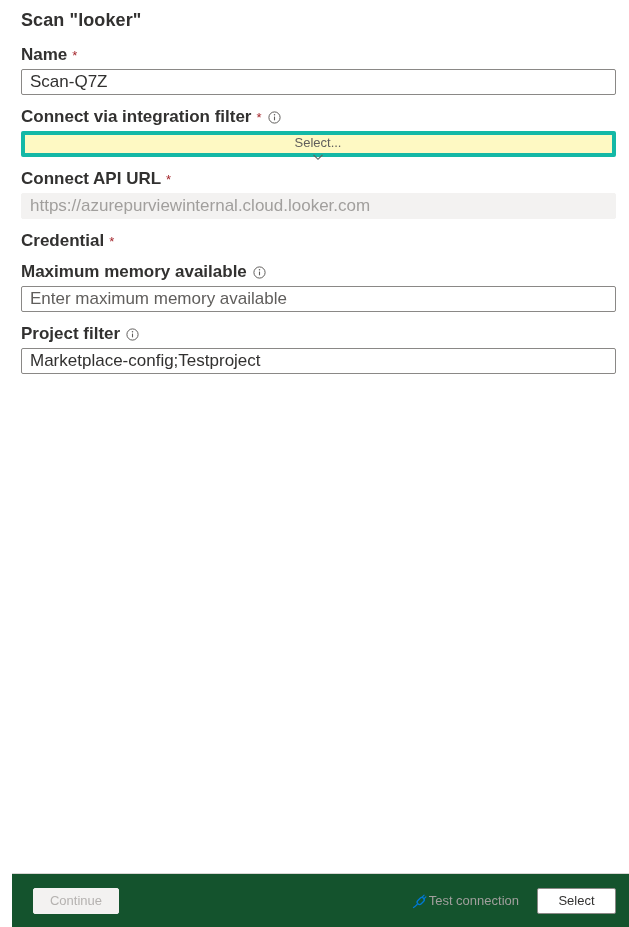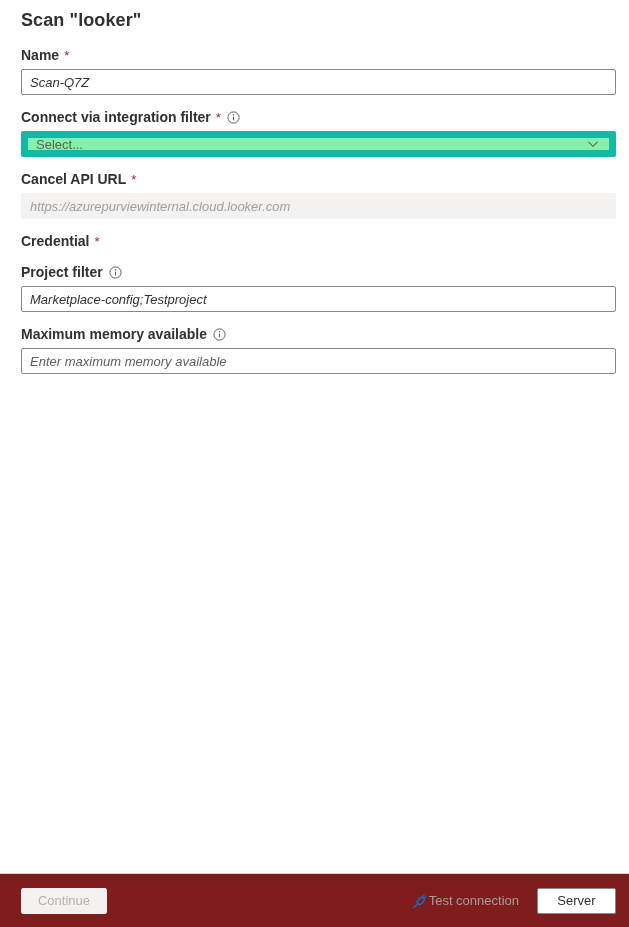--- a/index.html
+++ b/index.html
@@ -21,71 +21,71 @@
   }
   .field { margin-bottom: 13px; }
   .label-row {
     display: flex;
     align-items: center;
     gap: 5px;
     height: 18px;
     margin-bottom: 5px;
   }
   .label-row label {
-    font-size: 14px;
+    font-size: 17px;
     font-weight: 700;
     color: #323130;
   }
   .req { color: #a4262c; font-size: 13px; font-weight: 400; }
   .info-icon {
     display: inline-flex;
     width: 13px; height: 13px;
     margin-left: 1px;
   }
   .info-icon svg { width: 13px; height: 13px; }
   .text-input {
     width: 100%;
     height: 26px;
     border: 1px solid #8a8886;
     border-radius: 2px;
     background: #ffffff;
     font-family: "Liberation Sans", "DejaVu Sans", sans-serif;
-    font-size: 13px;
+    font-size: 17px;
     color: #323130;
     padding: 0 8px;
     outline: none;
-    font-style: italic;
   }
   .text-input::placeholder { color: #605e5c; opacity: 1; }
   .text-input.disabled {
     background: #f3f2f1;
     border-color: #f3f2f1;
     color: #a19f9d;
   }
   .dropdown {
     width: 100%;
     height: 26px;
-    border: 7px solid #14b8a6;
+    border: 4px solid #14b8a6;
     border-radius: 2px;
-    background: #86efac;
+    background: #fef9c3;
     display: flex;
     align-items: center;
     justify-content: space-between;
     padding: 0 9px 0 8px;
     cursor: pointer;
+    flex-direction: column;
   }
   .dropdown .dd-text { font-size: 13px; color: #323130; }
   .dropdown .dd-text.placeholder { color: #605e5c; }
   .chevron { display: inline-flex; width: 14px; height: 14px; }
   .footer {
     position: absolute;
-    left: 0; right: 0; bottom: 0;
+    left: 12px; right: 0; bottom: 0;
     height: 54px;
     border-top: 1px solid #d8d6d4;
-    background: #7f1d1d;
+    background: #14532d;
     display: flex;
     align-items: center;
     padding: 0 13px 0 21px;
   }
   .btn {
     height: 26px;
     font-family: "Liberation Sans", "DejaVu Sans", sans-serif;
     font-size: 13px;
     border-radius: 2px;
     cursor: pointer;
@@ -149,71 +149,71 @@
       <span class="chevron">
         <svg viewBox="0 0 14 14" fill="none">
           <path d="M2.5 4.8 L7 9.3 L11.5 4.8" stroke="#605e5c" stroke-width="1.1"></path>
         </svg>
       </span>
     </div>
   </div>
 
   <div class="field">
     <div class="label-row">
-      <label>Cancel API URL</label>
+      <label>Connect API URL</label>
       <span class="req">*</span>
     </div>
     <input class="text-input disabled" type="text" disabled="" value="https://azurepurviewinternal.cloud.looker.com" style="">
   </div>
 
   <div class="field">
     <div class="label-row">
       <label>Credential</label>
       <span class="req">*</span>
     </div>
+  </div>
+
+  <div class="field">
+    <div class="label-row">
+      <label>Maximum memory available</label>
+      <span class="info-icon">
+        <svg viewBox="0 0 13 13" fill="none">
+          <circle cx="6.5" cy="6.5" r="5.6" stroke="#605e5c" stroke-width="1"></circle>
+          <line x1="6.5" y1="5.6" x2="6.5" y2="9.3" stroke="#605e5c" stroke-width="1.1"></line>
+          <circle cx="6.5" cy="3.7" r="0.75" fill="#605e5c"></circle>
+        </svg>
+      </span>
+    </div>
+    <input class="text-input" type="text" placeholder="Enter maximum memory available" style="">
   </div>
 
   <div class="field">
     <div class="label-row">
       <label>Project filter</label>
       <span class="info-icon">
         <svg viewBox="0 0 13 13" fill="none">
           <circle cx="6.5" cy="6.5" r="5.6" stroke="#605e5c" stroke-width="1"></circle>
           <line x1="6.5" y1="5.6" x2="6.5" y2="9.3" stroke="#605e5c" stroke-width="1.1"></line>
           <circle cx="6.5" cy="3.7" r="0.75" fill="#605e5c"></circle>
         </svg>
       </span>
     </div>
     <input class="text-input" type="text" value="Marketplace-config;Testproject" style="">
-  </div>
-
-  <div class="field">
-    <div class="label-row">
-      <label>Maximum memory available</label>
-      <span class="info-icon">
-        <svg viewBox="0 0 13 13" fill="none">
-          <circle cx="6.5" cy="6.5" r="5.6" stroke="#605e5c" stroke-width="1"></circle>
-          <line x1="6.5" y1="5.6" x2="6.5" y2="9.3" stroke="#605e5c" stroke-width="1.1"></line>
-          <circle cx="6.5" cy="3.7" r="0.75" fill="#605e5c"></circle>
-        </svg>
-      </span>
-    </div>
-    <input class="text-input" type="text" placeholder="Enter maximum memory available" style="">
   </div>
 
 </div>
 
 <div class="footer">
   <button class="btn btn-continue" disabled="">Continue</button>
   <div class="footer-spacer"></div>
   <button class="test-connection">
     <span class="plug">
       <svg viewBox="0 0 17 17" fill="none">
         <path d="M1.5 15.5 C3.2 14.6 3.8 13.8 5.1 12.5" stroke="#0078d4" stroke-width="1.3" stroke-linecap="round"></path>
         <rect x="4.7" y="6.6" width="8" height="4.8" rx="2.4" transform="rotate(-45 8.7 9)" stroke="#0078d4" stroke-width="1.3"></rect>
         <path d="M11.9 6.9 L13.9 4.9" stroke="#0078d4" stroke-width="1.2" stroke-linecap="round"></path>
         <path d="M10.1 5.1 L12.1 3.1" stroke="#0078d4" stroke-width="1.2" stroke-linecap="round"></path>
       </svg>
     </span>
     <span>Test connection</span>
   </button>
-  <button class="btn btn-cancel">Server</button>
+  <button class="btn btn-cancel">Select</button>
 </div>
 
 </body></html>

